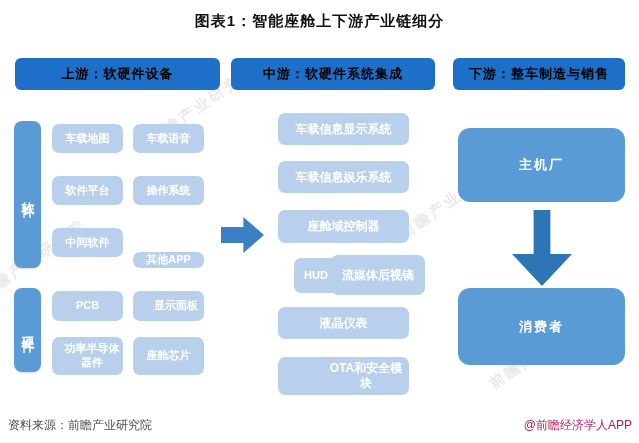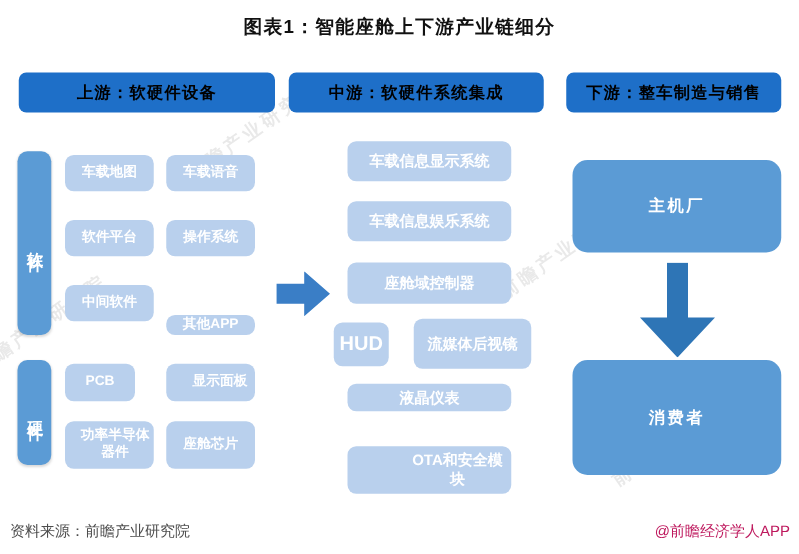--- a/index.html
+++ b/index.html
@@ -123,35 +123,35 @@
 
   <div class="abs vbar" style="left:14px; top:121px; height:147px;">软件</div>
   <div class="abs lite" style="left:52px; top:124px; width:71px; height:29px;">车载地图</div>
   <div class="abs lite" style="left:133px; top:124px; width:71px; height:29px;">车载语音</div>
   <div class="abs lite" style="left:52px; top:176px; width:71px; height:29px;">软件平台</div>
   <div class="abs lite" style="left:133px; top:176px; width:71px; height:29px;">操作系统</div>
   <div class="abs lite" style="left:52px; top:228px; width:71px; height:29px;">中间软件</div>
   <div class="abs lite" style="left:133px; top:228px; width:71px; height:16px;margin-top:24px;">其他APP</div>
 
   <div class="abs vbar" style="left:14px; top:288px; height:84px;">硬件</div>
-  <div class="abs lite" style="left:52px; top:291px; width:56px; height:30px;">PCB</div>
+  <div class="abs lite" style="left:52px; top:291px; width:71px; height:30px;">PCB</div>
   <div class="abs lite" style="left:133px; top:291px; width:71px; height:30px;padding-left:18px;">显示面板</div>
   <div class="abs lite" style="left:52px; top:337px; width:71px; height:38px;padding-left:12px;">功率半导体器件</div>
   <div class="abs lite" style="left:133px; top:337px; width:71px; height:38px;">座舱芯片</div>
 
   <div class="abs arrow-right"></div>
 
   <div class="abs lite mid" style="top:113px; height:32px;">车载信息显示系统</div>
   <div class="abs lite mid" style="top:161px; height:32px;">车载信息娱乐系统</div>
   <div class="abs lite mid" style="top:210px; height:33px;">座舱域控制器</div>
-  <div class="abs lite" style="left:267px; top:258px; width:44px; height:35px; font-size:16px;">HUD</div>
+  <div class="abs lite" style="left:294px; top:258px; width:44px; height:35px; font-size:11px;">HUD</div>
   <div class="abs lite" style="left:331px; top:255px; width:94px; height:40px; font-size:12px;">流媒体后视镜</div>
-  <div class="abs lite mid" style="top:307px; height:22px;">液晶仪表</div>
+  <div class="abs lite mid" style="top:307px; height:32px;">液晶仪表</div>
   <div class="abs lite mid" style="top:357px; height:38px;padding-left:48px;">OTA和安全模块</div>
 
   <div class="abs big" style="top:128px; height:74px;">主机厂</div>
   <div class="abs arrow-down"></div>
-  <div class="abs big" style="top:288px; height:92px;">消费者</div>
+  <div class="abs big" style="top:288px; height:77px;">消费者</div>
 
   <div class="abs footer-src">资料来源：前瞻产业研究院</div>
   <div class="abs footer-brand">@前瞻经济学人APP</div>
 
 </div>
 
 </body></html>

